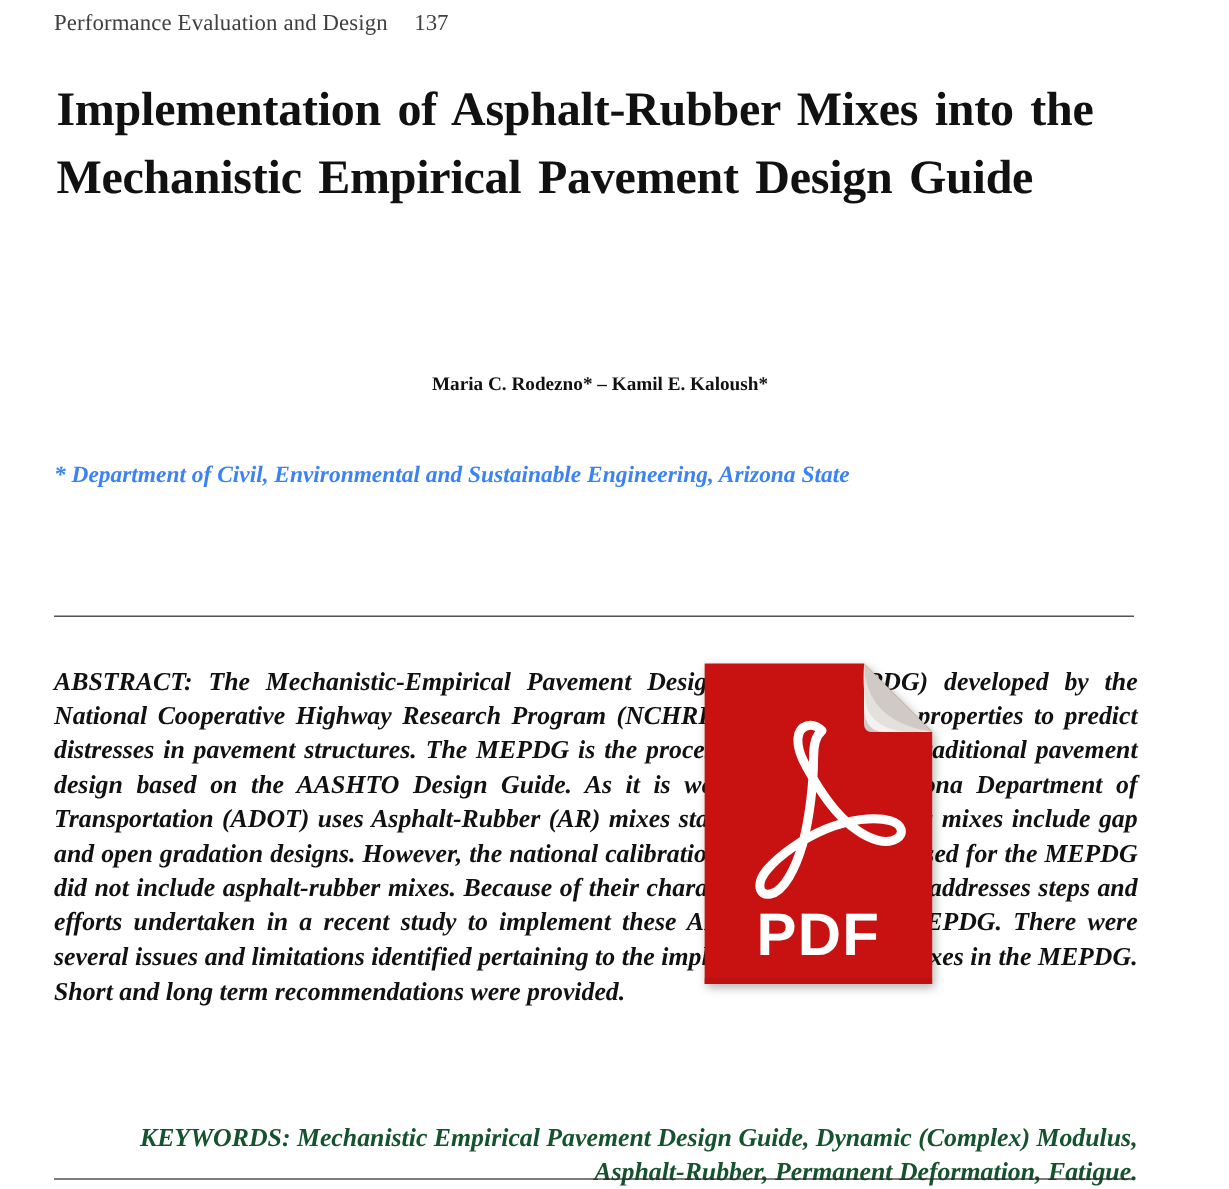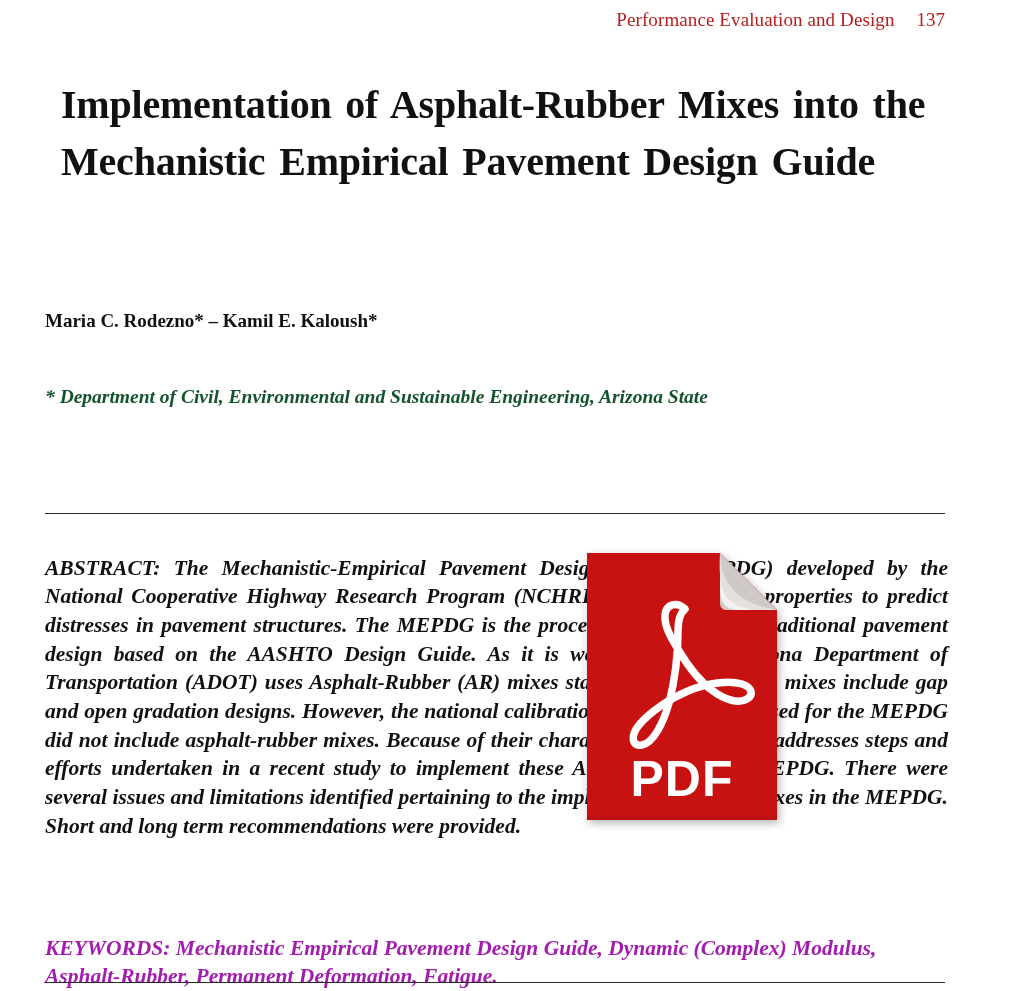--- a/index.html
+++ b/index.html
@@ -22,74 +22,74 @@
     inset: 0;
     background: #ffffff;
   }
 
   
   .running-head {
     position: absolute;
     top: 8px;
     left: 45px;
     right: 79px;
-    text-align: right;
     font-family: "Liberation Serif", "DejaVu Serif", serif;
     font-size: 19px;
     line-height: 24px;
-    color: #b91c1c;
+    color: #404040;
     white-space: nowrap;
   }
   .running-head .rh-title { letter-spacing: 0.1px; }
   .running-head .rh-page {
     display: inline-block;
     margin-left: 22px;
   }
 
   
   .doc-title {
     position: absolute;
     top: 60px;
     left: 45px;
     width: 910px;
-    margin: 16px;
+    margin: 2px;
     font-family: "Liberation Serif", "DejaVu Serif", serif;
     font-weight: bold;
     font-size: 40px;
     line-height: 57px;
     letter-spacing: -0.2px;
     word-spacing: 4px;
     color: #111111;
   }
 
   
   .authors {
     position: absolute;
     top: 306px;
     left: 45px;
     width: 910px;
     font-family: "Liberation Serif", "DejaVu Serif", serif;
     font-weight: bold;
-    font-size: 19px;
+    font-size: 16px;
     line-height: 30px;
     color: #111111;
+    text-align: center;
   }
 
   
   .affiliation {
     position: absolute;
     top: 383px;
     left: 45px;
     width: 905px;
     font-family: "Liberation Serif", "DejaVu Serif", serif;
     font-weight: bold;
     font-style: italic;
     font-size: 19.5px;
     line-height: 28.5px;
-    color: #14532d;
+    color: #3b82f6;
   }
   .affiliation div { white-space: nowrap; }
 
   
   .rule {
     position: absolute;
     left: 45px;
     width: 900px;
     height: 0;
     border-top: 1.6px solid #2a2a2a;
@@ -117,22 +117,22 @@
   .keywords {
     position: absolute;
     top: 912px;
     left: 45px;
     width: 903px;
     font-family: "Liberation Serif", "DejaVu Serif", serif;
     font-weight: bold;
     font-style: italic;
     font-size: 21.5px;
     line-height: 28.7px;
-    text-align: left;
-    color: #a21caf;
+    text-align: right;
+    color: #14532d;
   }
 
   
   .pdf-icon {
     position: absolute;
     left: 587px;
     top: 531px;
     width: 190px;
     height: 311px;
     z-index: 50;

